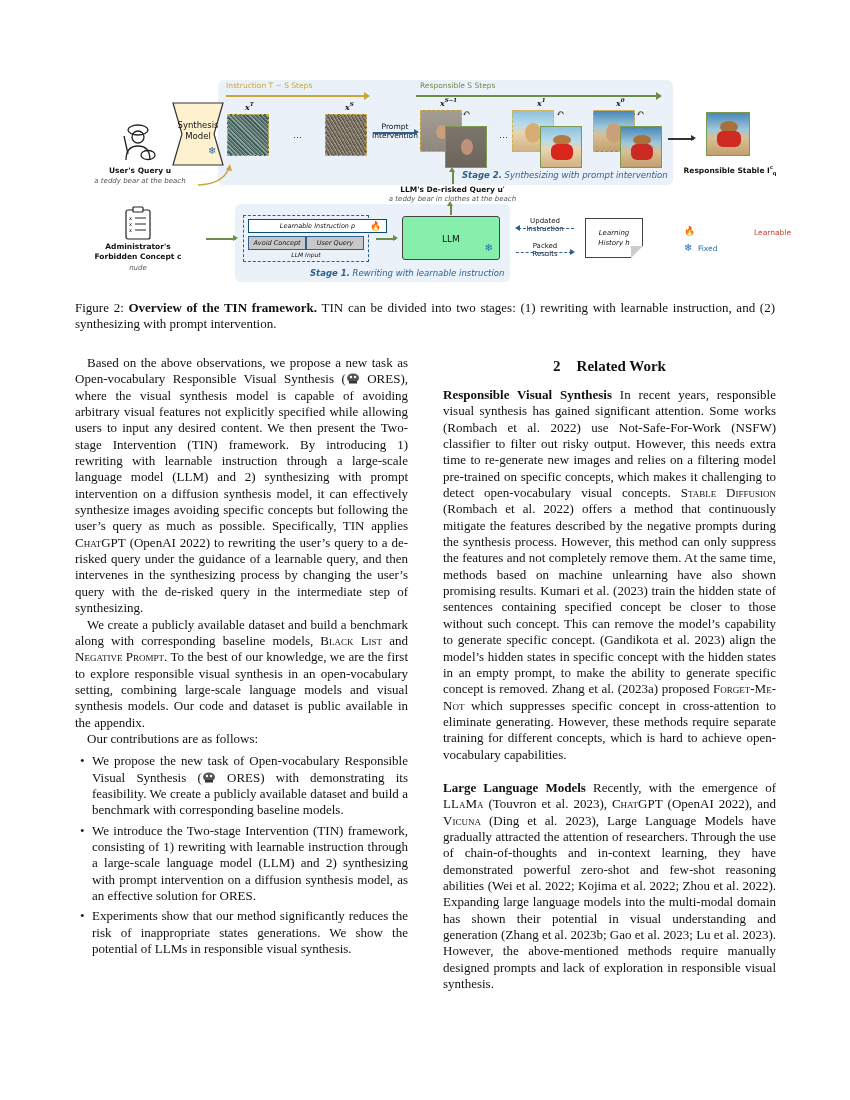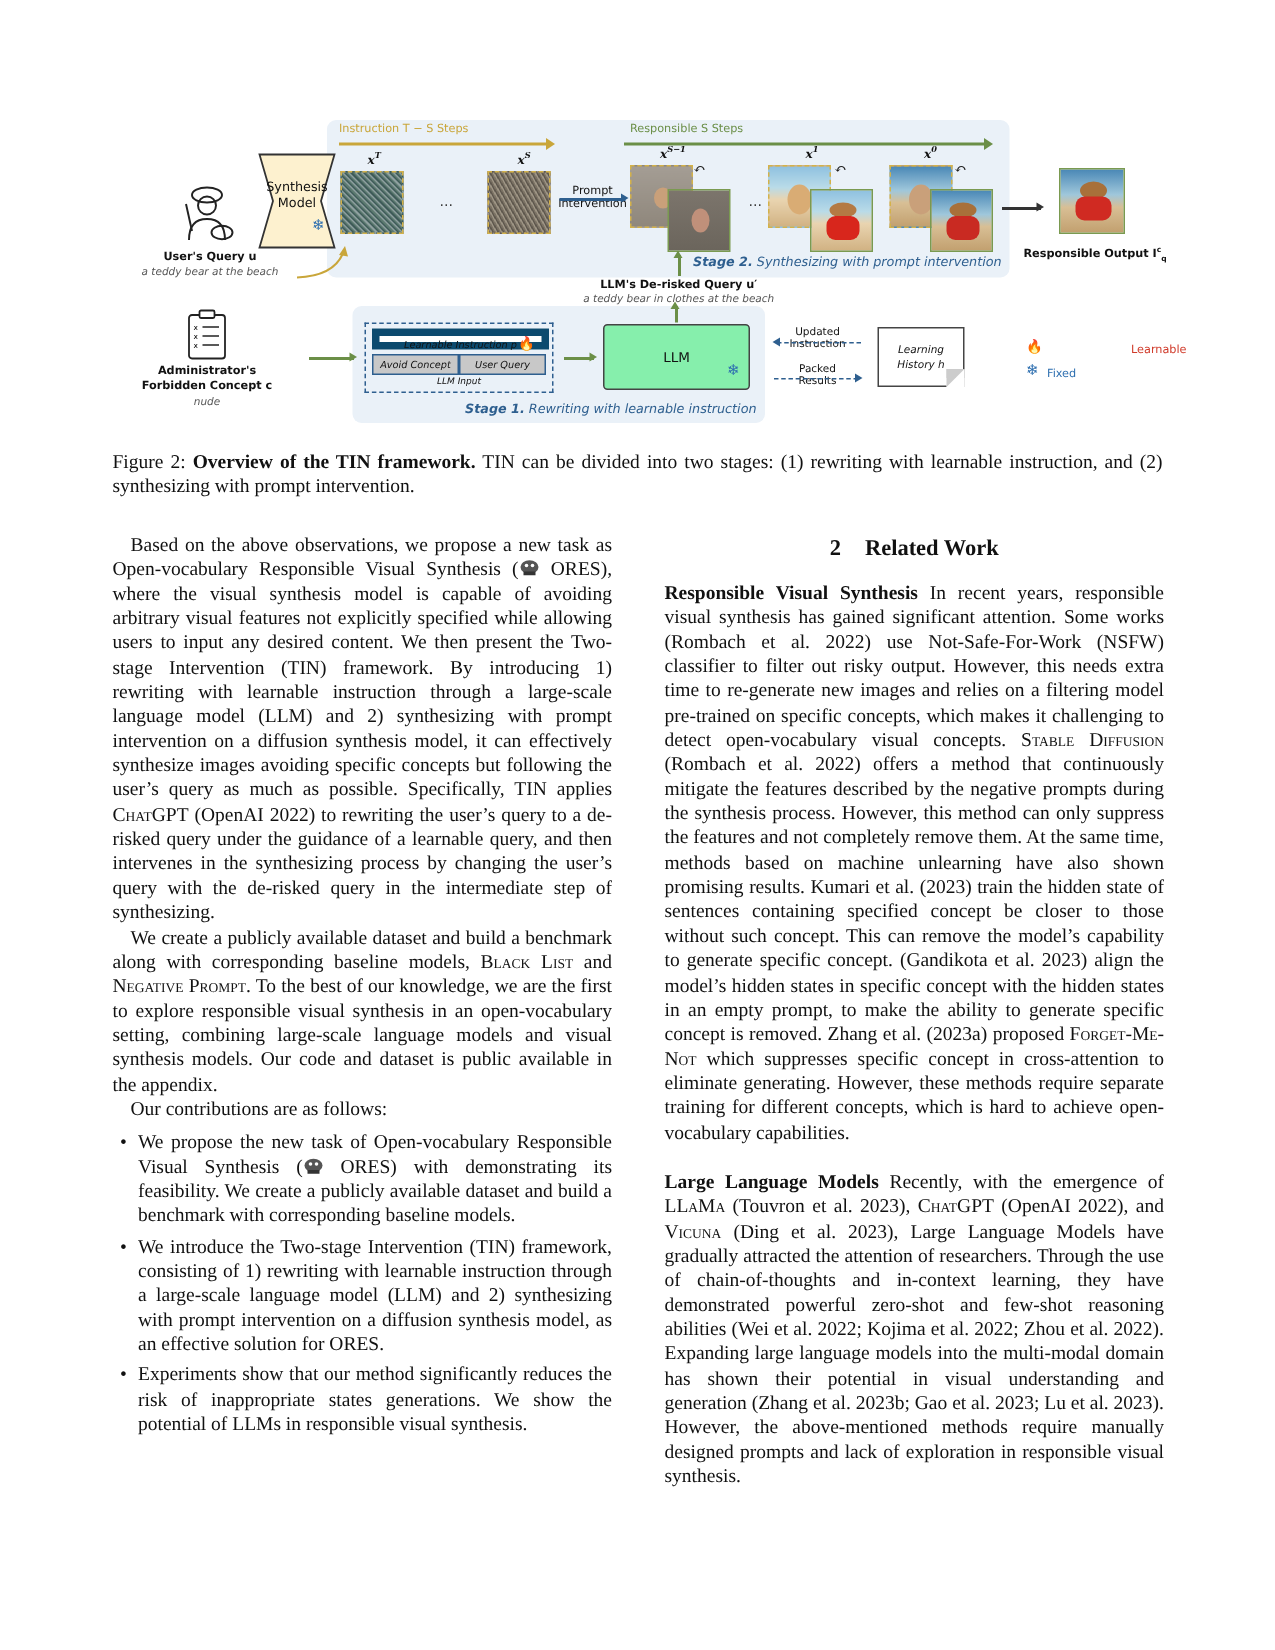--- a/index.html
+++ b/index.html
@@ -53,21 +53,21 @@
   .grn-arrow-v { position: absolute; width: 1.5px; background: #6b8f47; }
   .grn-arrow-v::before { content: ""; position: absolute; left: -3px; top: -3px; border-bottom: 5px solid #6b8f47; border-left: 3px solid transparent; border-right: 3px solid transparent; }
 
   .stage-title { position: absolute; font-size: 8.5px; font-style: italic; color: #2e5f8f; }
   .stage-title b { font-style: italic; }
 
   .fig-caption-label { position: absolute; font-size: 7.5px; font-weight: bold; text-align: center; white-space: nowrap; }
   .fig-caption-sub { position: absolute; font-size: 7px; font-style: italic; color: #555; text-align: center; white-space: nowrap; }
 
   .llm-input-wrap { position: absolute; left: 243px; top: 215px; width: 126px; height: 47px; border: 1px dashed #2e5f8f; }
-  .learn-instr { position: absolute; left: 4px; top: 3px; width: 118px; height: 14px; background: #fff; border: 5px solid #0c4a6e; font-size: 6.5px; font-style: italic; text-align: center; line-height: 12px; }
+  .learn-instr { position: absolute; left: 4px; top: 3px; width: 139px; height: 14px; background: #fff; border: 1px solid #0c4a6e; font-size: 6.5px; font-style: italic; text-align: center; line-height: 12px; }
   .avoid, .uquery { position: absolute; top: 20px; height: 14px; background: #c8c8c8; border: 1px solid #2e5f8f; font-size: 6.5px; font-style: italic; text-align: center; line-height: 12px; }
   .avoid { left: 4px; width: 58px; }
   .uquery { left: 62px; width: 58px; }
   .llm-input-label { position: absolute; left: 0; top: 35px; width: 124px; font-size: 6px; font-style: italic; text-align: center; }
 
   .llm-box { position: absolute; left: 402px; top: 216px; width: 98px; height: 44px; border: 1.5px solid #444; border-radius: 3px; background: #86efac; font-size: 9px; text-align: center; line-height: 44px; }
 
   .dash-arrow-l, .dash-arrow-r { position: absolute; height: 0; border-top: 1.5px dashed #2e5f8f; }
   .dash-arrow-l::before { content: ""; position: absolute; left: -3px; top: -4px; border-right: 5px solid #2e5f8f; border-top: 3px solid transparent; border-bottom: 3px solid transparent; }
   .dash-arrow-r::after { content: ""; position: absolute; right: -3px; top: -4px; border-left: 5px solid #2e5f8f; border-top: 3px solid transparent; border-bottom: 3px solid transparent; }
@@ -178,21 +178,21 @@
     <div class="bear" style="left:12px;top:8px;width:18px;height:10px;background:#a8703a;"></div>
     <div class="bear" style="left:10px;top:17px;width:22px;height:16px;background:#c92a22;border-radius:6px;"></div>
   </div>
   <span class="small-curve" style="left:636px;top:108px;">↶</span>
 
   <div class="blk-arrow" style="left:668px;top:138px;width:26px;"></div>
   <div class="img-card beach2" style="left:706px;top:112px;width:44px;height:44px;border:1px solid #7a9a50;">
     <div class="bear" style="left:13px;top:8px;width:18px;height:12px;background:#a8703a;"></div>
     <div class="bear" style="left:10px;top:18px;width:24px;height:16px;background:#d02a22;border-radius:6px;"></div>
   </div>
-  <span class="fig-caption-label fig-sans" style="left:680px;top:164px;width:100px;"><span>Responsible Output I</span><sup style="font-size:5px;">c</sup><sub style="font-size:5px;">q</sub></span>
+  <span class="fig-caption-label fig-sans" style="left:680px;top:164px;width:100px;"><span>Responsible Stable I</span><sup style="font-size:5px;">c</sup><sub style="font-size:5px;">q</sub></span>
 
   <span class="stage-title fig-sans" style="left:462px;top:170px;"><b>Stage 2.</b><span> Synthesizing with prompt intervention</span></span>
 
   <div class="grn-arrow-v" style="left:452px;top:170px;height:14px;"></div>
   <span class="fig-caption-label fig-sans" style="left:390px;top:185px;width:125px;">LLM's De-risked Query u′</span>
   <span class="fig-caption-sub fig-sans" style="left:370px;top:195px;width:165px;">a teddy bear in clothes at the beach</span>
   <div class="grn-arrow-v" style="left:450px;top:204px;height:11px;"></div>
 
   <div style="position:absolute;left:125px;top:206px;width:26px;height:34px;">
     <svg width="26" height="34" viewBox="0 0 26 34">

